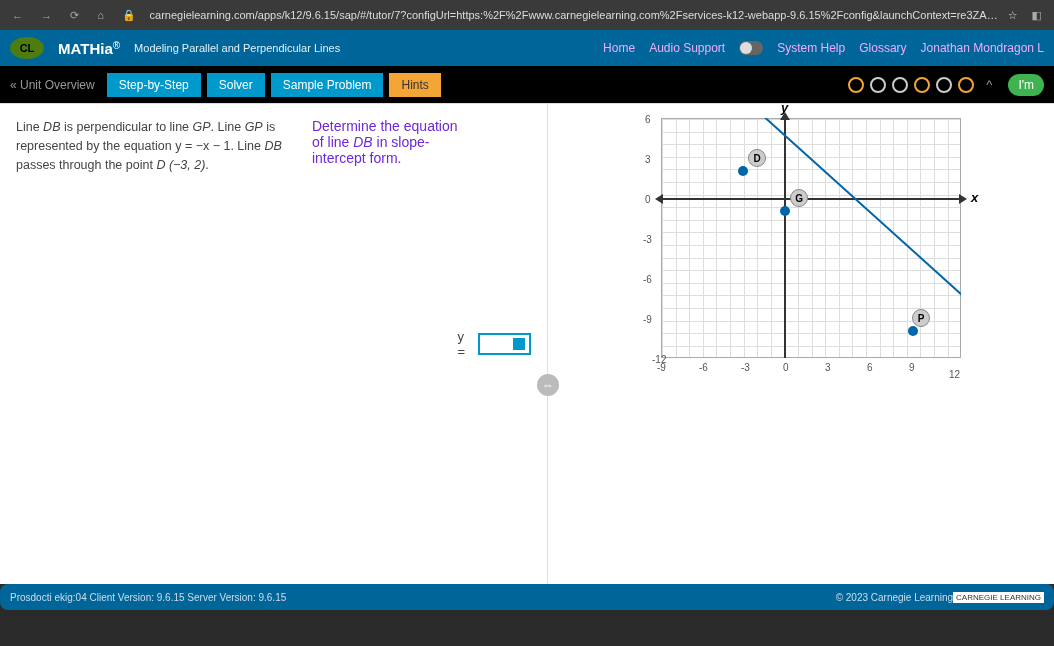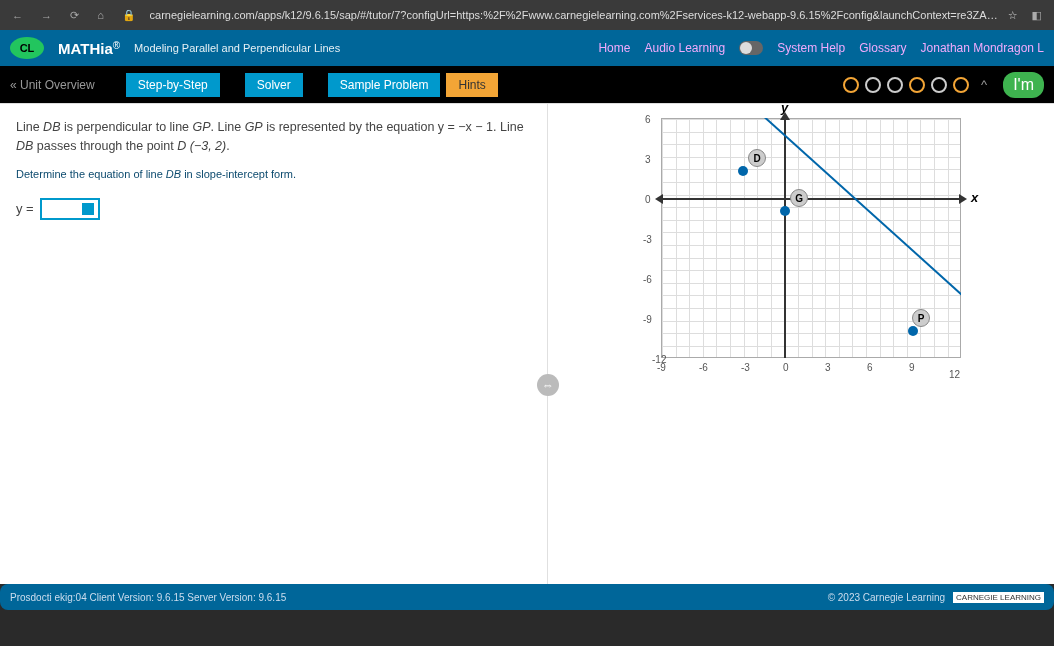--- a/index.html
+++ b/index.html
@@ -28,21 +28,21 @@
     background: #006699;
     color: #fff;
     height: 36px;
     display: flex;
     align-items: center;
     padding: 0 10px;
     gap: 14px;
     font-size: 12px;
   }
   .logo-badge {
-    background:#22c55e; color:#000; border-radius:50%;
+    background:#4d7c0f; color:#000; border-radius:50%;
     width:34px; height:22px; display:flex; align-items:center; justify-content:center;
     font-weight:bold; font-size:11px;
   }
   .brand { font-weight:bold; font-size:15px; }
   .subtitle { font-size:11px; opacity:0.9; flex:1; }
   .hdr-link { color:#f0abfc; cursor:pointer; font-size:12px; }
   .toggle { width:24px;height:14px;background:#666;border-radius:7px;display:inline-block;position:relative; }
   .toggle::after{content:'';position:absolute;width:12px;height:12px;background:#ddd;border-radius:50%;top:1px;left:1px;}
   .toolbar {
     background:#000000;
@@ -50,43 +50,42 @@
     height:38px;
     display:flex;
     align-items:center;
     padding:0 10px;
     gap:6px;
   }
   .link-unit { color:#999; font-size:12px; margin-right:6px; cursor:pointer;}
   .tbtn {
     padding:5px 12px; color:#fff; font-size:12px; cursor:pointer; border:none;
   }
-  .tbtn.blue { background:#0099cc;margin-left:19px; }
+  .tbtn.blue { background:#0099cc; }
   .tbtn.orange { background:#f3a536; color:#333; }
   .progress-dots { margin-left:auto; display:flex; gap:6px; align-items:center;}
   .dot { width:16px;height:16px;border:2px solid #ccc;border-radius:50%; }
   .dot.o { border-color:#f3a536;}
   .caret-up { color:#999; margin-left:6px;}
-  .done-pill { background:#3eb34f;color:#fff;padding:4px 10px;border-radius:12px;font-size:16px;margin-left:10px;}
+  .done-pill { background:#3eb34f;color:#fff;padding:4px 10px;border-radius:12px;font-size:12px;margin-left:10px;}
   .main {
     background:#fff;
     display:flex;
     height: 480px;
     position:relative;
   }
   .left-col {
     width: 52%;
     padding: 14px 16px;
     border-right:1px solid #e0e0e0;
     display:flex;
-    flex-direction:column;
   }
   .prompt { color:#444; font-size:12.5px; line-height:1.5; margin-bottom:12px;}
   .prompt i { font-style:italic; }
-  .instruct { color:#0c4a6e; font-size:11px; margin-bottom:18px;}
+  .instruct { color:#6d28d9; font-size:14px; margin-bottom:18px;}
   .answer-row { display:flex; align-items:center; gap:6px; font-size:13px; color:#444;}
   .answer-input {
     border:2px solid #0099cc; width:60px; height:22px; padding:0 4px;
     display:flex; align-items:center; justify-content:flex-end;
   }
   .dd-arrow { width:12px;height:12px;background:#0099cc;display:inline-block;}
   .spacer { flex:1; }
   .data-table {
     border-collapse:collapse; font-size:12px; margin-top:auto;
   }
@@ -128,21 +127,21 @@
   .point { position:absolute; width:10px; height:10px; background:#0066aa; border-radius:50%; transform:translate(-50%,-50%);}
   .point-lbl { position:absolute; width:18px;height:18px;background:#ccc;border:1px solid #888;border-radius:50%;display:flex;align-items:center;justify-content:center;font-size:10px;font-weight:bold;transform:translate(-50%,-50%);}
   .divider-knob {
     position:absolute; left:52%; top:270px; transform:translate(-50%,0);
     width:22px;height:22px;background:#bbb;border-radius:50%;display:flex;align-items:center;justify-content:center;color:#fff;font-size:12px;cursor:pointer;
   }
   .footer {
     background:#006699; height:26px; display:flex; align-items:center;
     padding:0 10px; color:#cde; font-size:10px; justify-content:space-between;border-radius:8px;
   }
-  .footer-right { display:flex; gap:8px; align-items:center;}
+  .footer-right { display:flex; align-items:center;}
   .carn-logo { background:#fff;color:#333;font-size:8px;padding:1px 3px;}
 </style>
 </head>
 <body>
 
 <div class="browser-bar">
   <span class="nav-btn">←</span>
   <span class="nav-btn">→</span>
   <span class="nav-btn">⟳</span>
   <span class="nav-btn">⌂</span>
@@ -152,21 +151,21 @@
   <span class="nav-btn">◧</span>
 </div>
 
 <div class="app-header">
   <span class="logo-badge">CL</span>
   <span>
     <span class="brand">MATHia</span><sup>®</sup>
   </span>
   <span class="subtitle">Modeling Parallel and Perpendicular Lines</span>
   <span class="hdr-link">Home</span>
-  <span class="hdr-link">Audio Learning</span>
+  <span class="hdr-link">Audio Support</span>
   <span class="toggle"></span>
   <span class="hdr-link">System Help</span>
   <span class="hdr-link">Glossary</span>
   <span class="hdr-link">Jonathan Mondragon L</span>
 </div>
 
 <div class="toolbar">
   <span class="link-unit">« Unit Overview</span>
   <button class="tbtn blue">Step-by-Step</button>
   <button class="tbtn blue">Solver</button>

